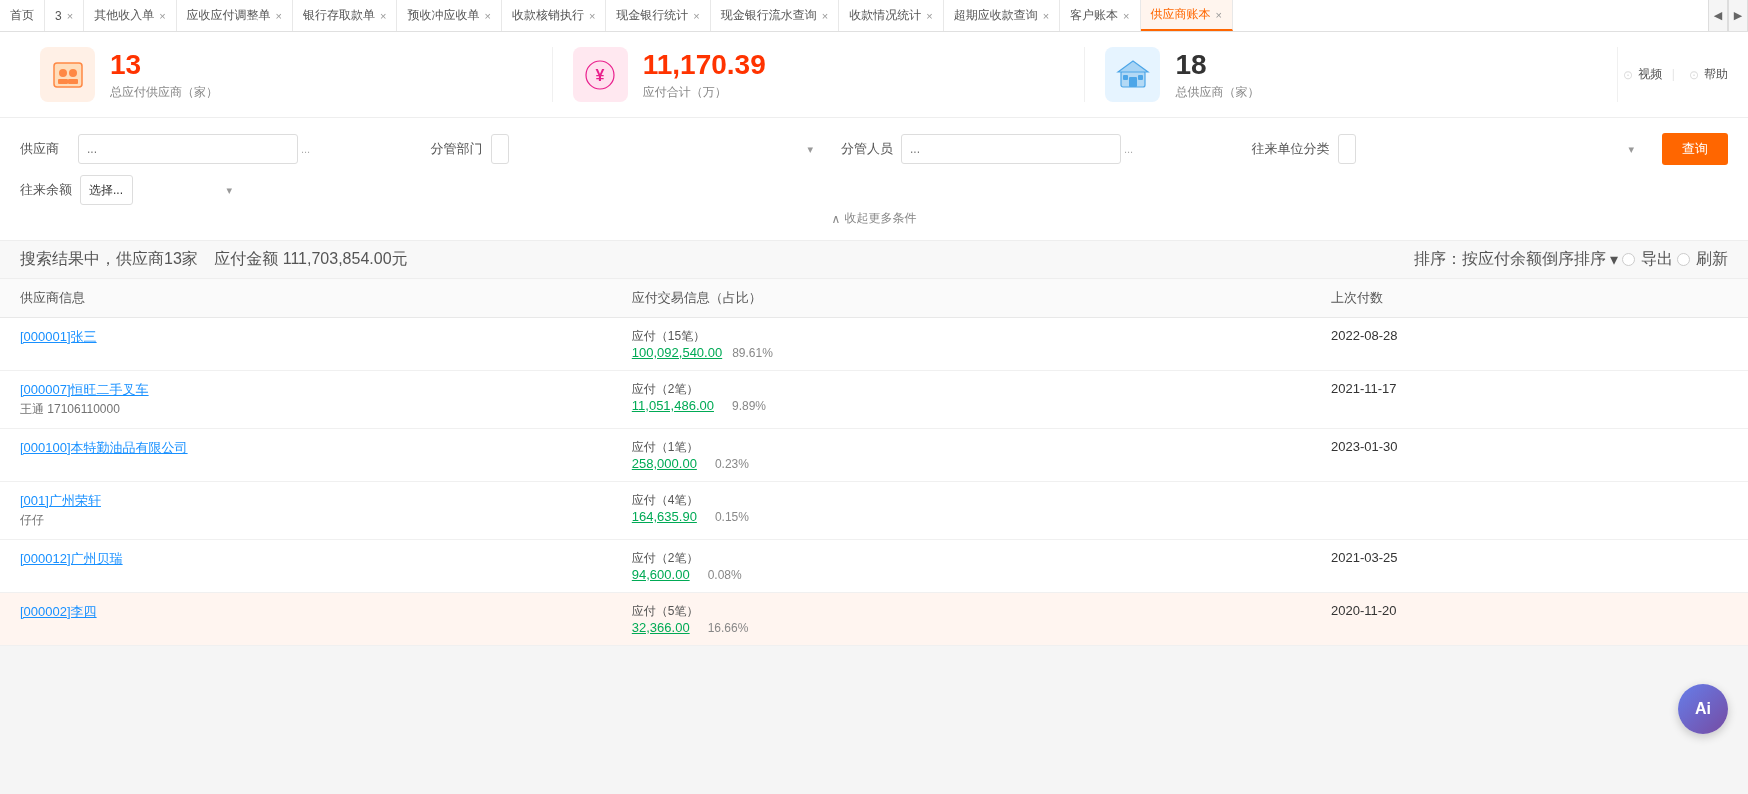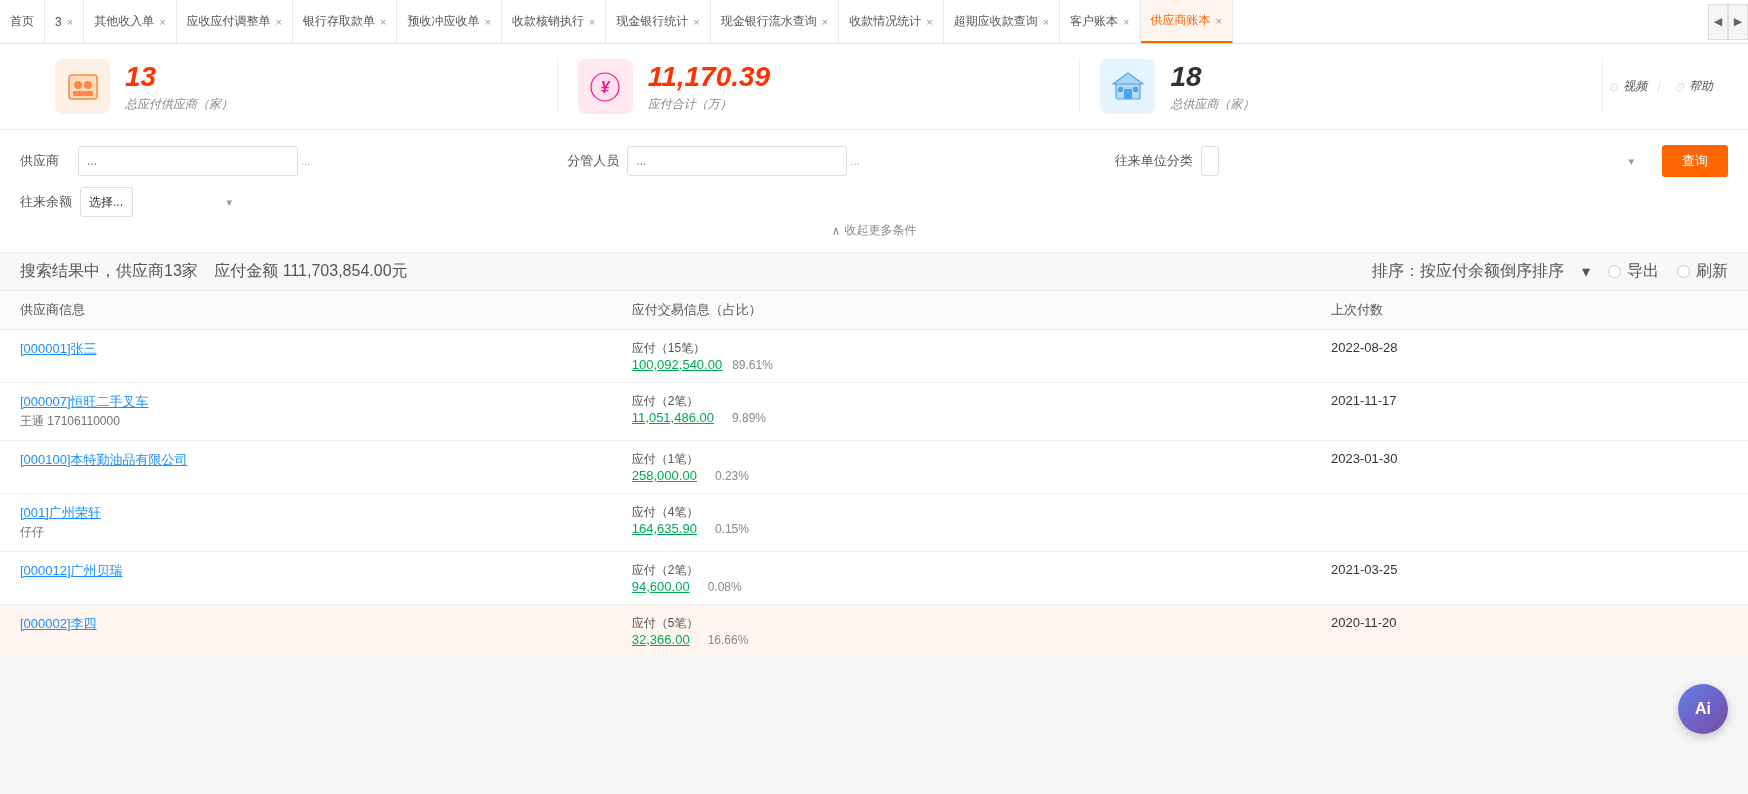--- a/index.html
+++ b/index.html
@@ -4,21 +4,21 @@
   <style>
     * { margin: 0; padding: 0; box-sizing: border-box; }
     body { font-family: 'Microsoft YaHei', Arial, sans-serif; font-size: 13px; background: #f5f5f5; color: #333; overflow-x: hidden; }
 
     
     .top-nav {
       display: flex;
       align-items: center;
       background: #fff;
       border-bottom: 1px solid #e0e0e0;
-      height: 44px;
+      height: 32px;
       overflow: hidden;
     }
     .nav-tab {
       display: flex;
       align-items: center;
       padding: 0 10px;
       height: 100%;
       font-size: 12px;
       color: #555;
       border-right: 1px solid #e8e8e8;
@@ -49,24 +49,23 @@
       background: #f5f5f5;
       border: 1px solid #ddd;
       color: #666;
       font-size: 11px;
     }
 
     
     .summary-bar {
       display: flex;
       background: #fff;
-      padding: 15px 35px;
+      padding: 15px 20px;
       border-bottom: 1px solid #eee;
       align-items: center;
-      font-style: italic;
     }
     .summary-card {
       display: flex;
       align-items: center;
       flex: 1;
       padding: 0 20px;
       border-right: 1px solid #f0f0f0;
     }
     .summary-card:last-child { border-right: none; }
     .summary-icon {
@@ -198,21 +197,21 @@
       justify-content: space-between;
       background: #f8f8f8;
       padding: 8px 20px;
       border-bottom: 1px solid #eee;
       font-size: 16px;
       color: #555;
     }
     .result-actions {
       display: flex;
       align-items: center;
-      gap: 18px;
+      gap: 4px;
     }
     .action-link {
       display: flex;
       align-items: center;
       gap: 3px;
       cursor: pointer;
       color: #555;
     }
     .radio-circle {
       width: 13px;
@@ -396,20 +395,28 @@
     <a>帮助</a>
   </div>
 </div>
 
 <div class="search-area">
   <div class="search-row">
     <div class="search-field">
       <label>供应商</label>
       <input type="text" class="search-input" style="max-width: 220px;" placeholder="...">
       <span style="color:#aaa;font-size:11px;margin-left:3px;">...</span>
+    </div>
+    <div class="search-field">
+      <label>分管部门</label>
+      <div class="select-wrapper">
+        <select class="search-select">
+          <option value=""></option>
+        </select>
+      </div>
     </div>
     <div class="search-field">
       <label>分管人员</label>
       <input type="text" class="search-input" style="max-width: 220px;" placeholder="...">
       <span style="color:#aaa;font-size:11px;margin-left:3px;">...</span>
     </div>
     <div class="search-field">
       <label>往来单位分类</label>
       <div class="select-wrapper">
         <select class="search-select">

